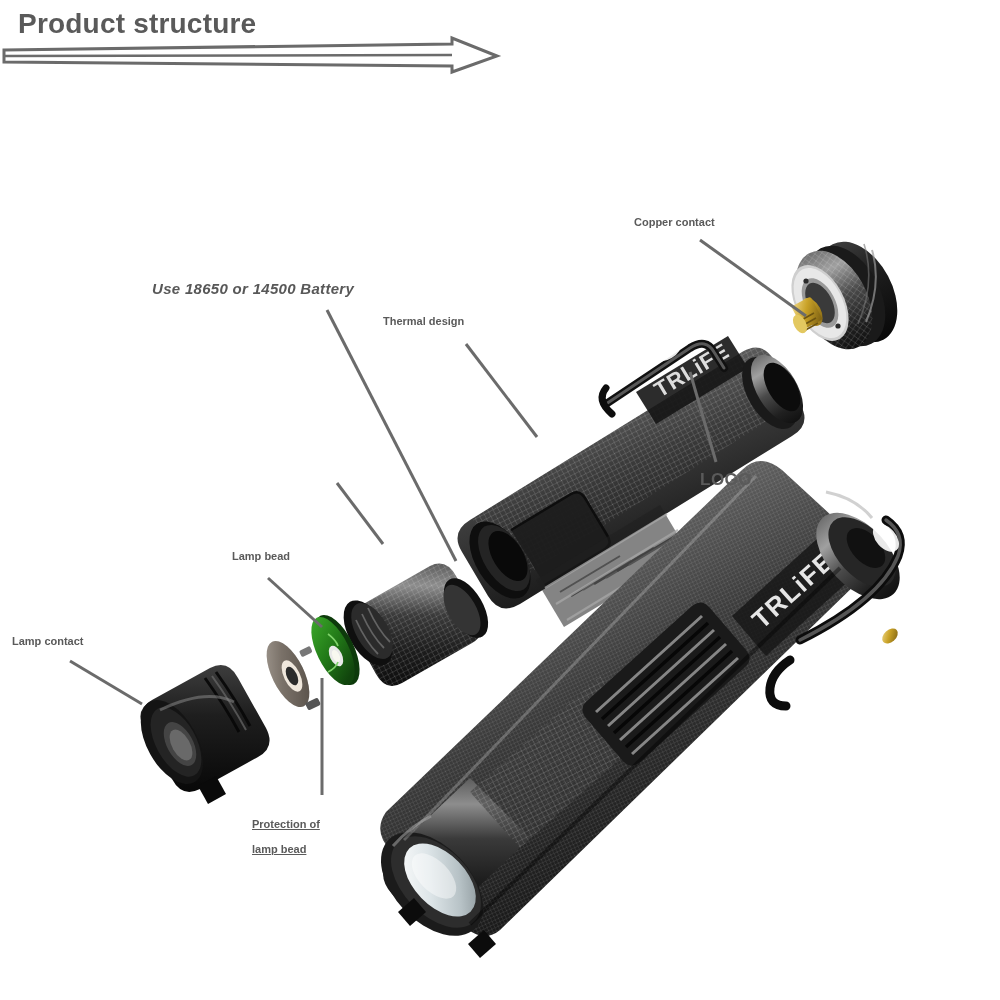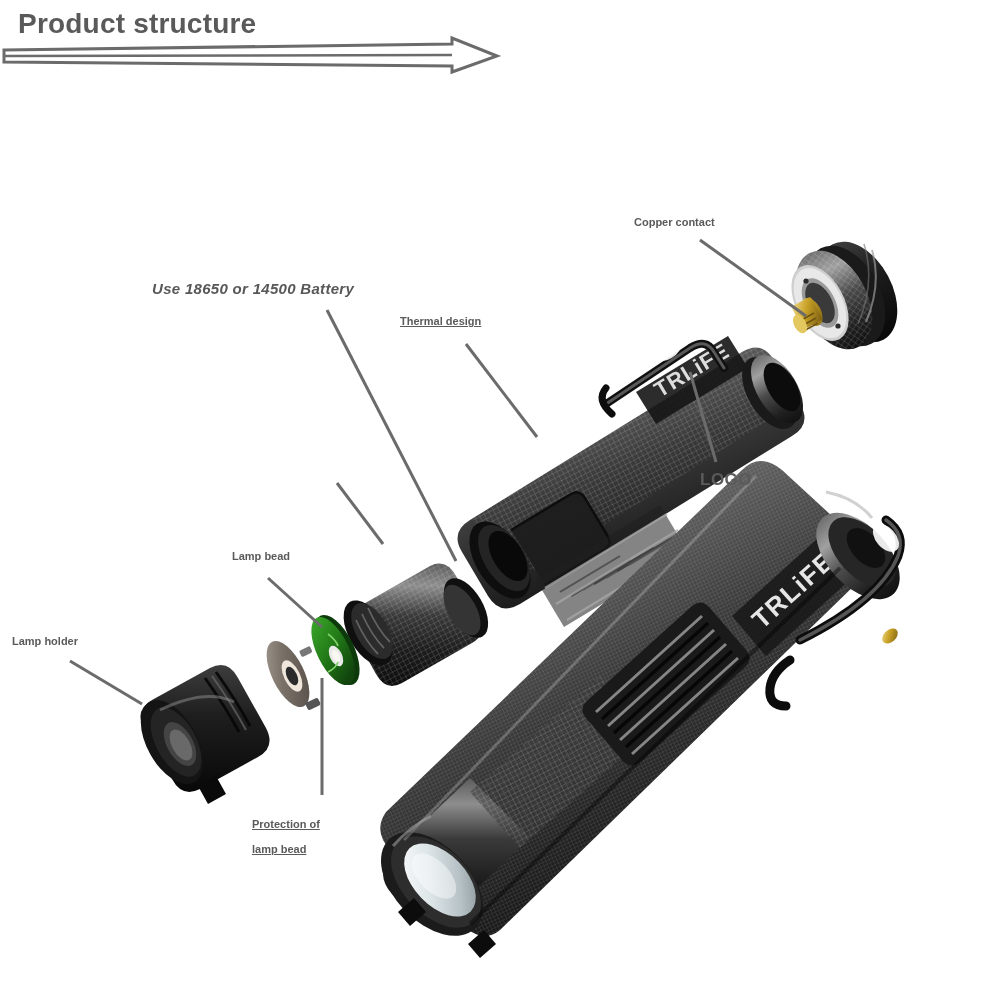--- a/index.html
+++ b/index.html
@@ -353,27 +353,27 @@
       <line x1="268" y1="578" x2="322" y2="627"></line>
       <line x1="70" y1="661" x2="142" y2="704"></line>
       <line x1="322" y1="795" x2="322" y2="678"></line>
     </g>
   </svg>
 
   <div class="callout" style="left:634px; top:216px;">Copper contact</div>
 
   <div class="callout battery" style="left:152px; top:281px;">Use 18650 or 14500 Battery</div>
 
-  <div class="callout" style="left:400px; top:315px;text-decoration:underline;">Thermal design</div>
+  <div class="callout" style="left:383px; top:315px;">Thermal design</div>
 
   <div class="callout logo-label" style="left:700px; top:470px;">LOGO</div>
 
 
   <div class="callout" style="left:232px; top:550px;">Lamp bead</div>
 
-  <div class="callout" style="left:12px; top:635px;">Lamp holder</div>
+  <div class="callout" style="left:12px; top:635px;">Lamp contact</div>
 
   <div class="callout" style="left:252px; top:806px;text-decoration:underline;">
     <span>Protection of</span><br>
     <span>lamp bead</span>
   </div>
 
 </div>
 
 </body></html>

